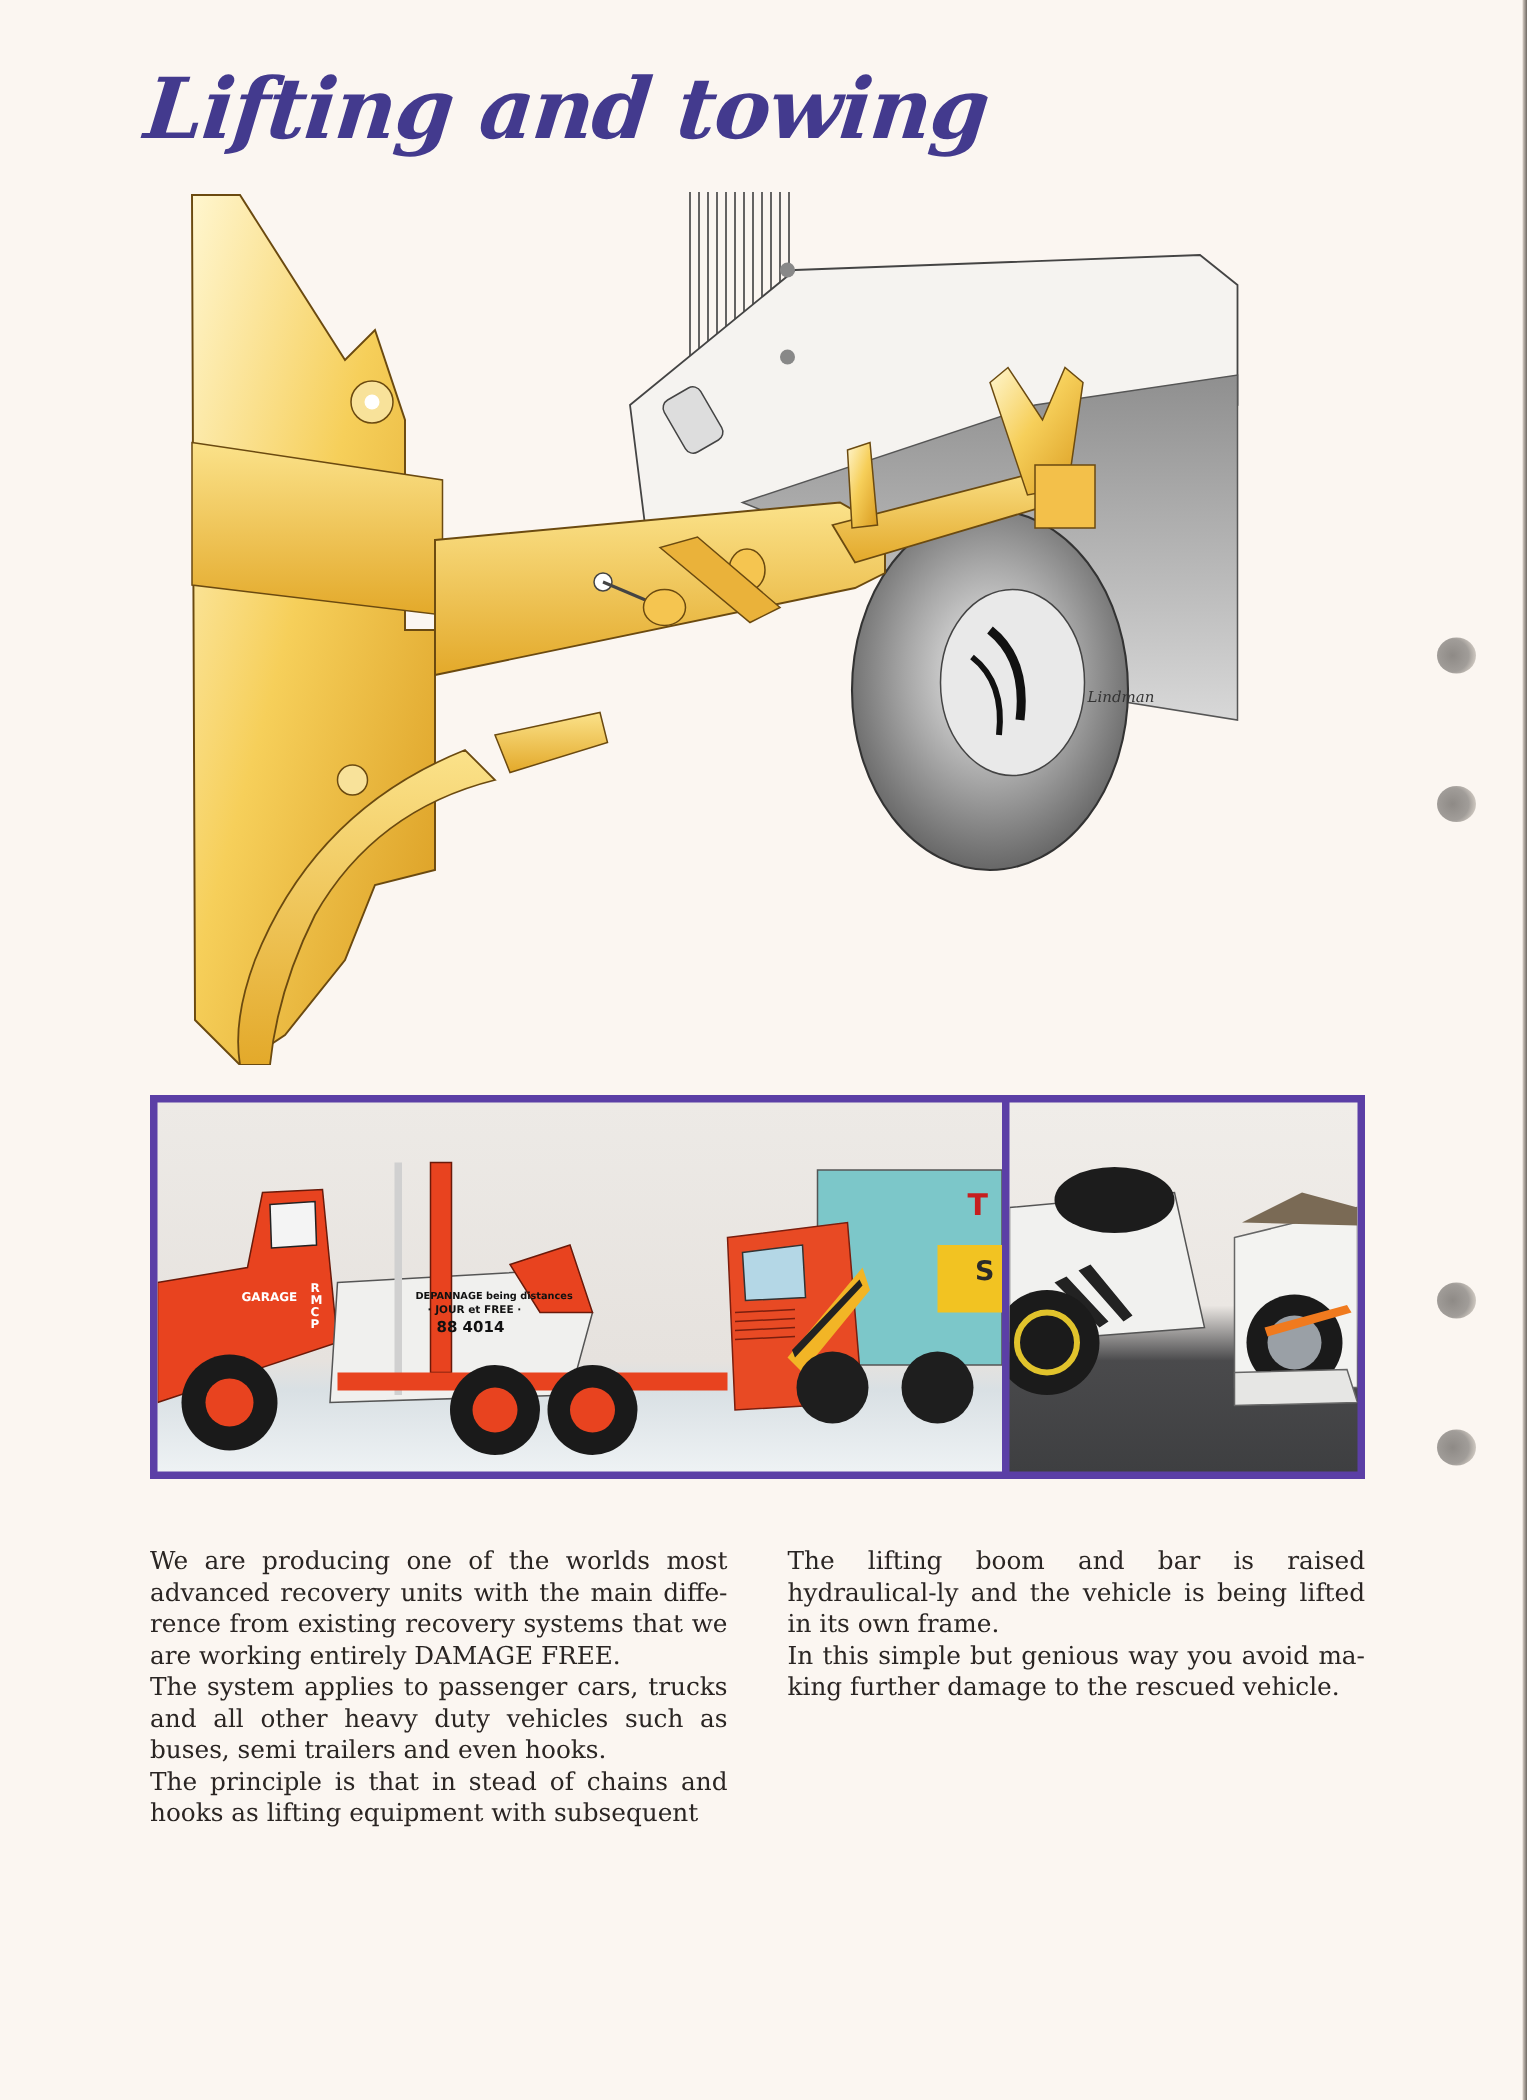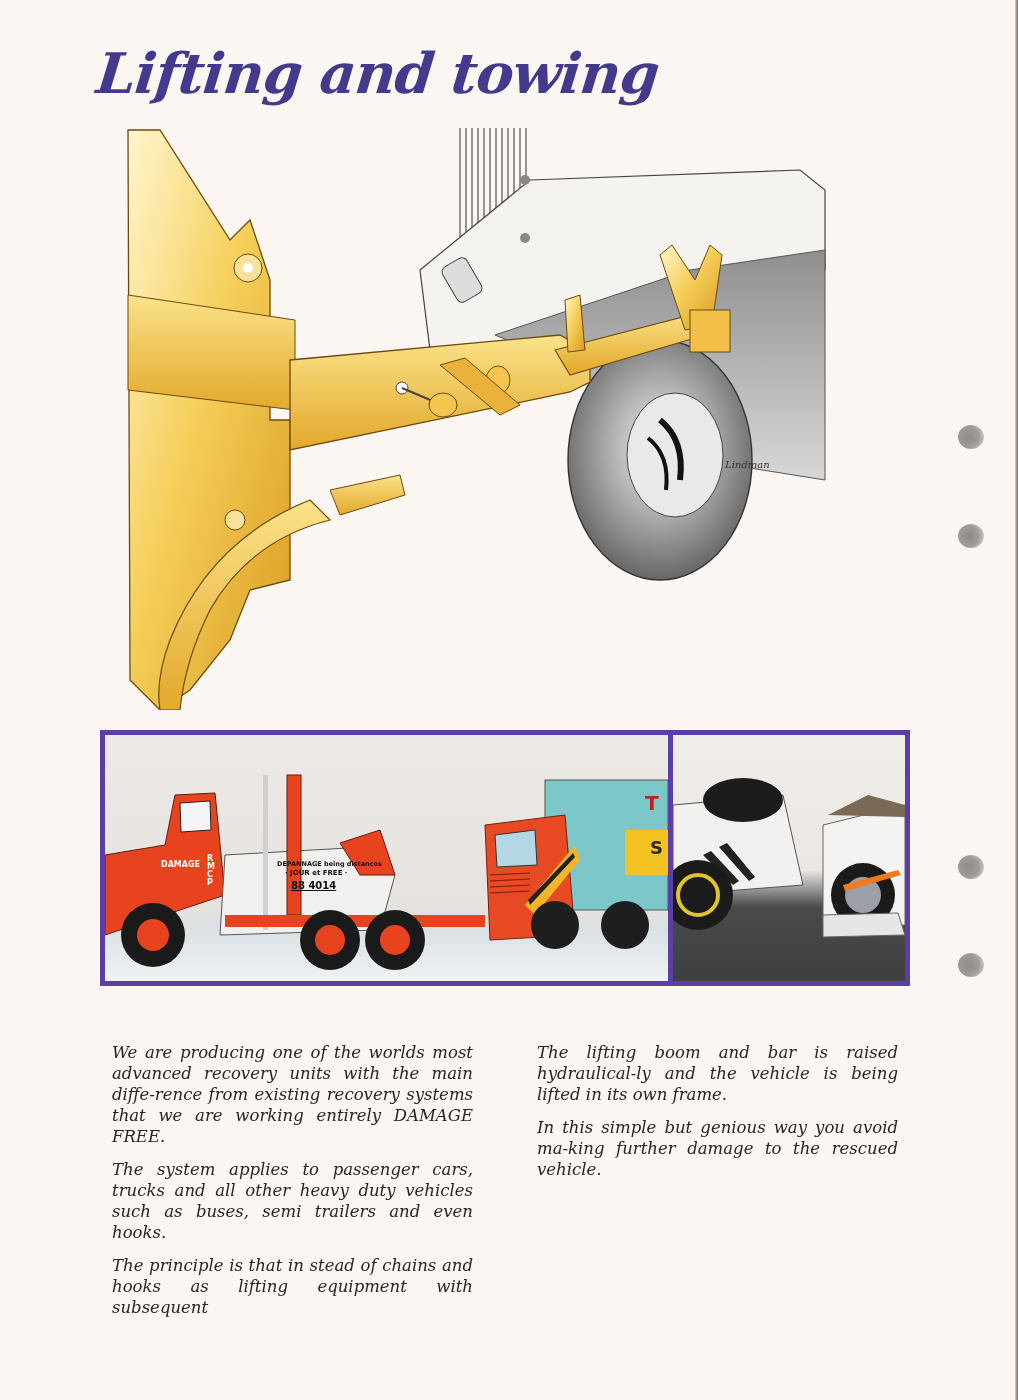--- a/index.html
+++ b/index.html
@@ -23,21 +23,21 @@
   .photo{position:relative;overflow:hidden;height:100%;}
   .photo-left{width:563px;background:linear-gradient(#edeae6 0%,#e6e2de 70%,#d9e0e4 78%,#eef2f4 100%);}
   .photo-right{flex:1;background:linear-gradient(#f0ede9 0%,#ebe7e3 55%,#4a4a4c 70%,#3e3f41 100%);}
   .body-text{
     position:absolute;top:1030px;width:385px;
     font-family:"DejaVu Serif",serif;font-size:16.5px;line-height:21px;
     color:#2a2523;text-align:justify;
   }
   .col-left{left:100px;}
   .col-right{left:525px;}
-  .body-text p{margin:12px;font-style:italic;}
+  .body-text p{margin:0;}
   .punch-hole{
     position:absolute;left:958px;width:26px;height:24px;border-radius:50%;
     background:radial-gradient(circle at 40% 50%,#8e8a86 0%,#a19d99 55%,#c7c1ba 75%,#fbf6f1 100%);
   }
   .sign{position:absolute;font-family:"DejaVu Sans",sans-serif;font-weight:bold;color:#111;line-height:1;}
 </style>
 </head>
 <body>
 
 <div class="page-edge"></div>
@@ -141,25 +141,25 @@
       <rect x="182" y="40" width="14" height="140" fill="#e8431f" stroke="#6a1a0a"></rect>
       <rect x="158" y="40" width="5" height="155" fill="#d0d0d0"></rect>
       <rect x="120" y="180" width="260" height="12" fill="#e8431f"></rect>
       <circle cx="48" cy="200" r="32" fill="#1a1a1a"></circle>
         <circle cx="48" cy="200" r="16" fill="#e8431f"></circle>
       <circle cx="225" cy="205" r="30" fill="#1a1a1a"></circle>
         <circle cx="225" cy="205" r="15" fill="#e8431f"></circle>
       <circle cx="290" cy="205" r="30" fill="#1a1a1a"></circle>
         <circle cx="290" cy="205" r="15" fill="#e8431f"></circle>
     </svg>
-    <div class="sign" style="left:56px;top:126px;font-size:8px;color:#fff;">DAMAGE</div>
+    <div class="sign" style="left:56px;top:126px;font-size:8px;color:#fff;">GARAGE</div>
     <div class="sign" style="left:102px;top:120px;width:10px;font-size:8px;color:#fff;word-break:break-all;">RMCP</div>
     <div class="sign" style="left:172px;top:126px;font-size:6.5px;">DEPANNAGE being distances</div>
     <div class="sign" style="left:180px;top:135px;font-size:7px;">· JOUR et FREE ·</div>
-    <div class="sign" style="left:186px;top:146px;font-size:10px;text-decoration:underline;">88 4014</div>
+    <div class="sign" style="left:186px;top:146px;font-size:10px;">88 4014</div>
     <div class="sign" style="left:540px;top:58px;font-size:20px;color:#c61e1e;">T</div>
     <div class="sign" style="left:545px;top:104px;font-size:18px;color:#2a2a2a;">S</div>
   </div>
   <div class="photo photo-right">
     <svg width="232" height="246" viewBox="0 0 232 246" xmlns="http://www.w3.org/2000/svg" style="position:absolute;left:0;top:0">
       <path d="M0,70 L110,60 L130,150 L0,160 Z" fill="#f1f1ef" stroke="#555"></path>
       <ellipse cx="70" cy="65" rx="40" ry="22" fill="#1c1c1c"></ellipse>
       <path d="M30,120 L60,150 L66,146 L38,116 Z M46,112 L76,146 L82,142 L54,108 Z" fill="#222"></path>
       <circle cx="25" cy="160" r="35" fill="#1b1b1b"></circle>
         <circle cx="25" cy="160" r="20" fill="none" stroke="#e1c32c" stroke-width="4"></circle>

